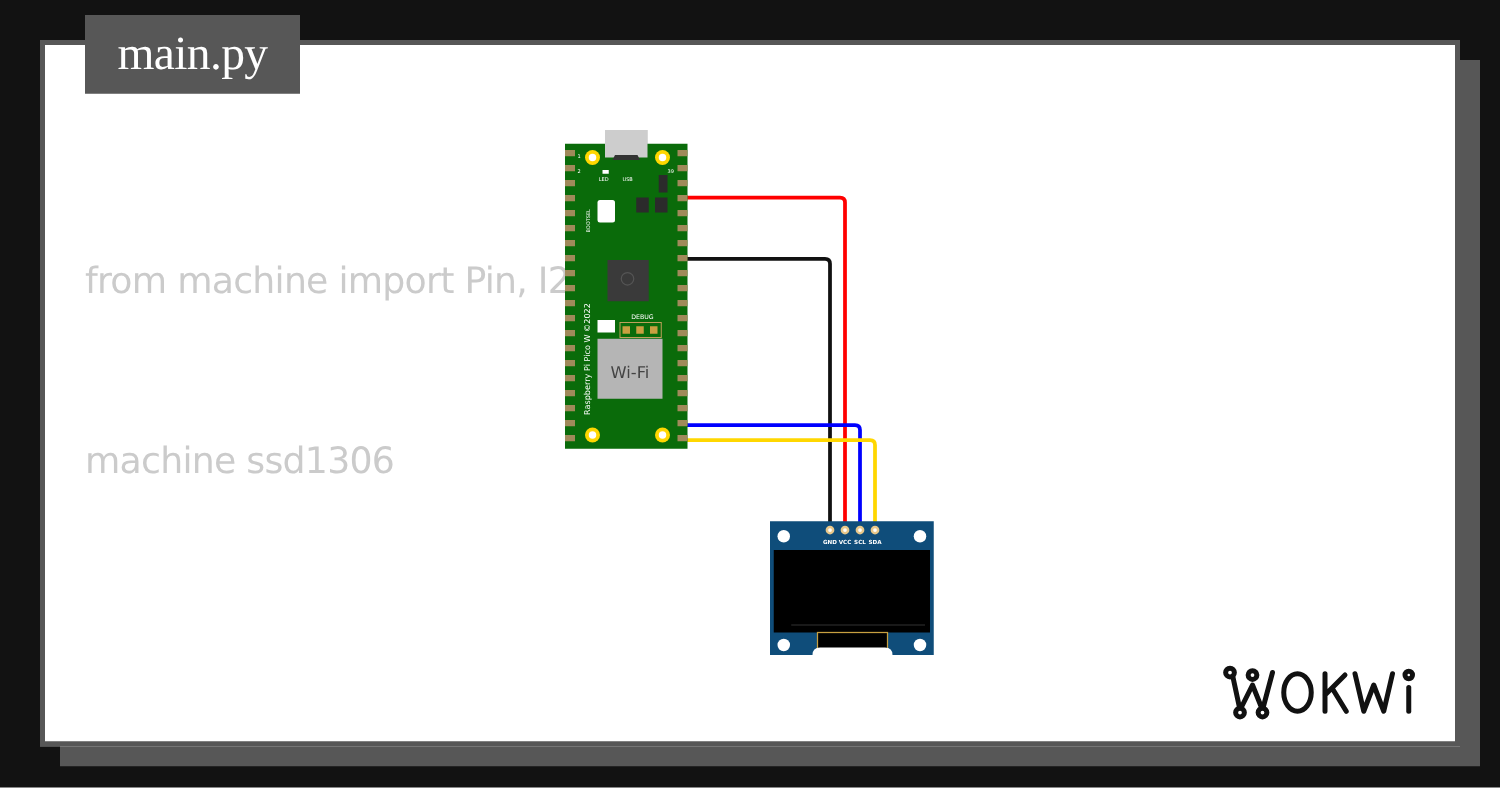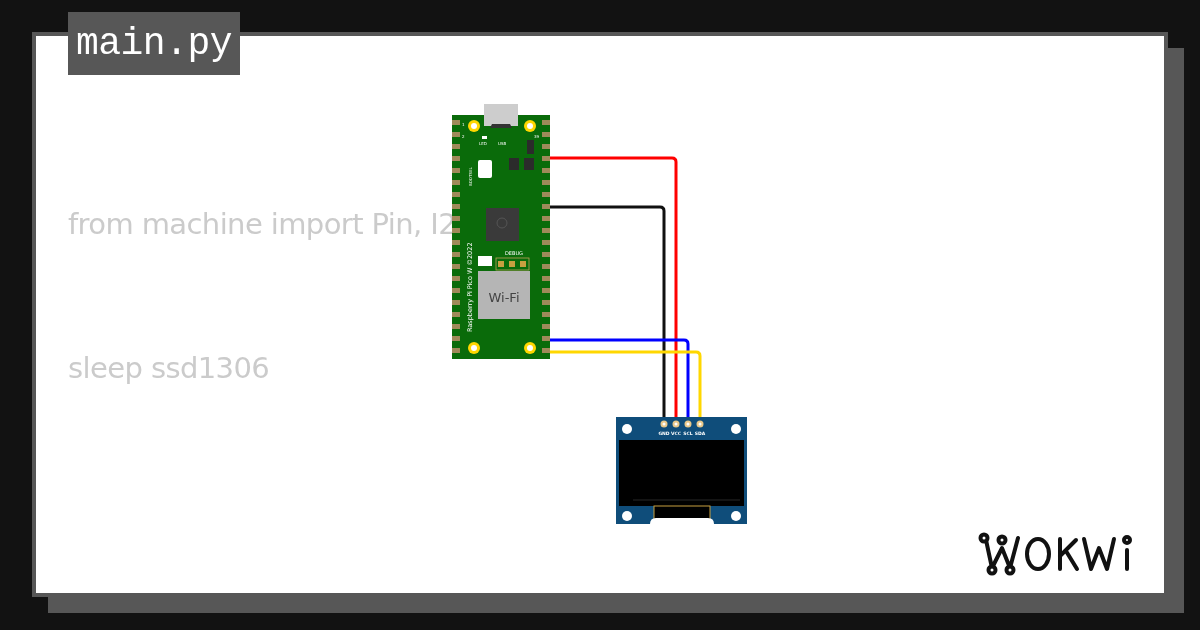--- a/index.html
+++ b/index.html
@@ -13,21 +13,21 @@
     background: #575757;
   }
   .card {
     position: absolute; left: 32px; top: 32px; width: 1128px; height: 557px;
     background: #ffffff; border: 4px solid #575757;
   }
   .file-tab {
     position: absolute; left: 68px; top: 12px; width: 172px; height: 63px;
     background: #575757; color: #ffffff;
     font-size: 38px; line-height: 63px; text-align: center;
-    font-family: Liberation Mono, monospace; letter-spacing: -0.5px;
+    font-family: Liberation Serif, serif; letter-spacing: -0.5px;
   }
   .code {
     position: absolute; left: 68px; top: 104px; margin: 0;
     color: #cbcbcb; font-size: 29px; line-height: 48px;
     font-family: "DejaVu Sans", sans-serif; letter-spacing: -0.6px;
     white-space: pre;
   }
   .code-line { height: 48px; }
   .logo {
     position: absolute; left: 978px; top: 528px; width: 172px; height: 48px;
@@ -37,21 +37,21 @@
 </head>
 <body>
 
 <div class="shadow"></div>
 <div class="card"></div>
 
 <div class="file-tab">main.py</div>
 
 <div class="code">
   <div class="code-line">from machine import Pin, I2C</div>
-  <div class="code-line">sleep ssd1306</div>
+  <div class="code-line">machine ssd1306</div>
   
   
   
   
   
   
   
 </div>
 
 <svg class="diagram" viewBox="0 0 1200 630">

